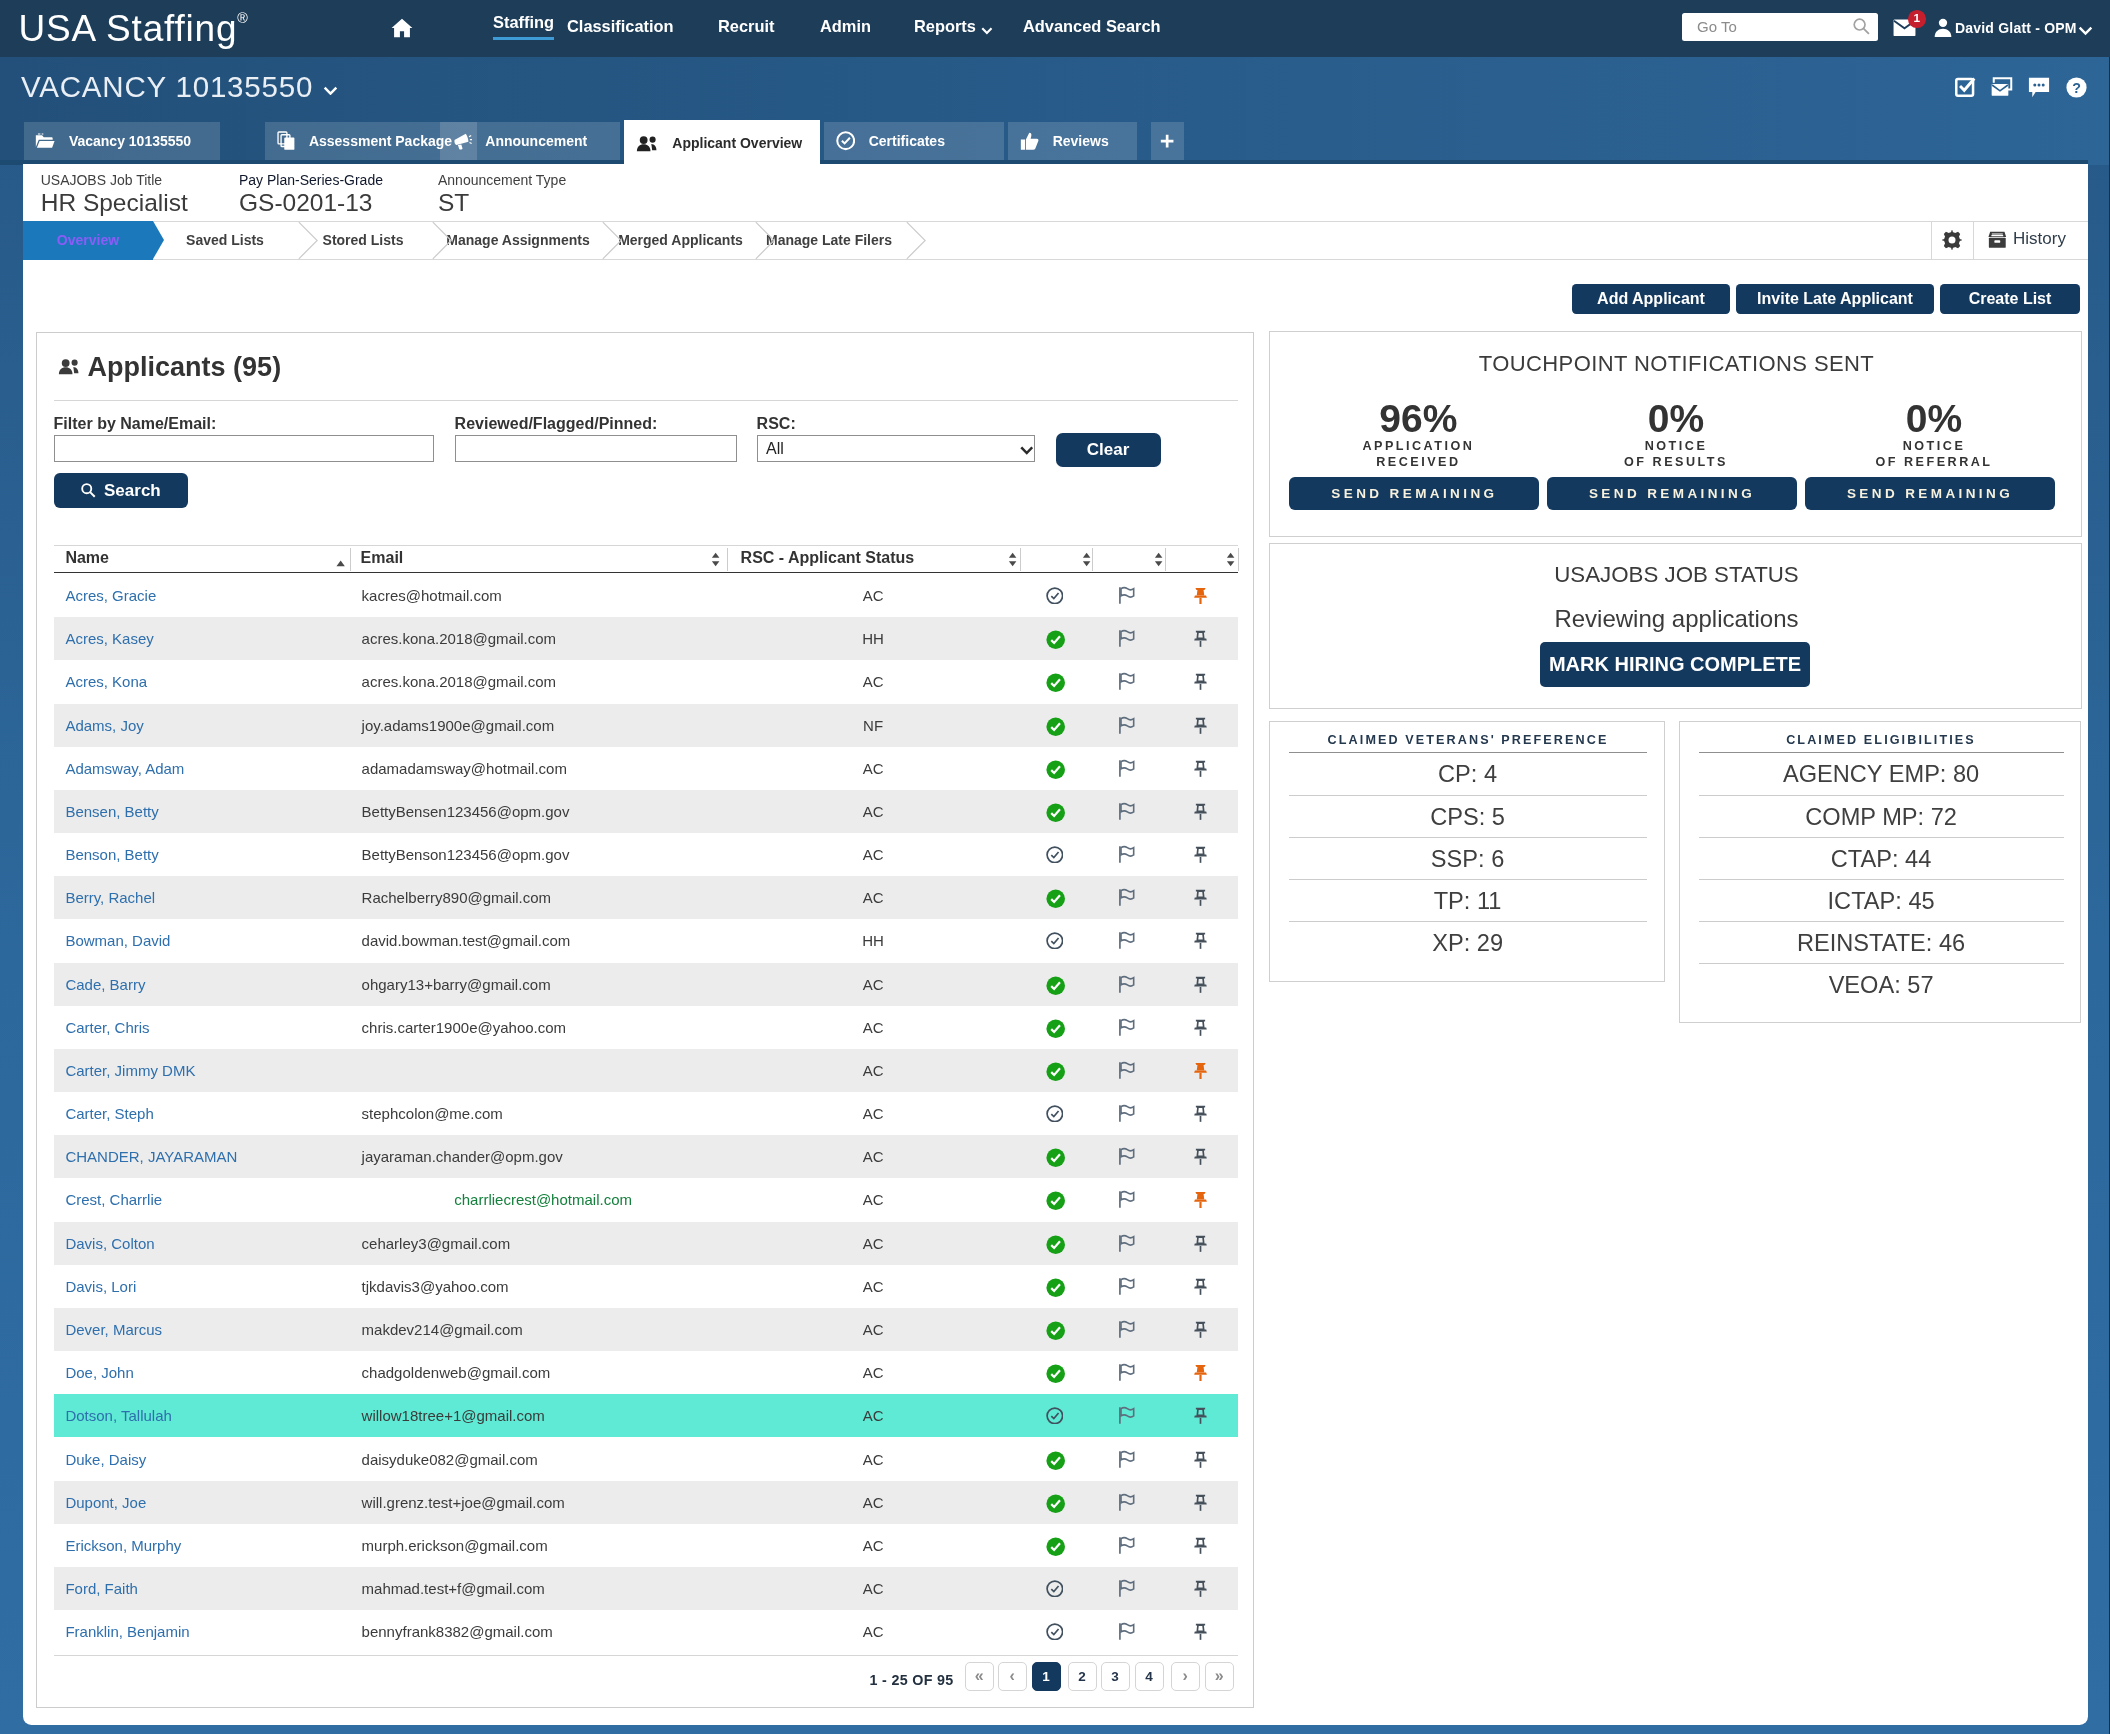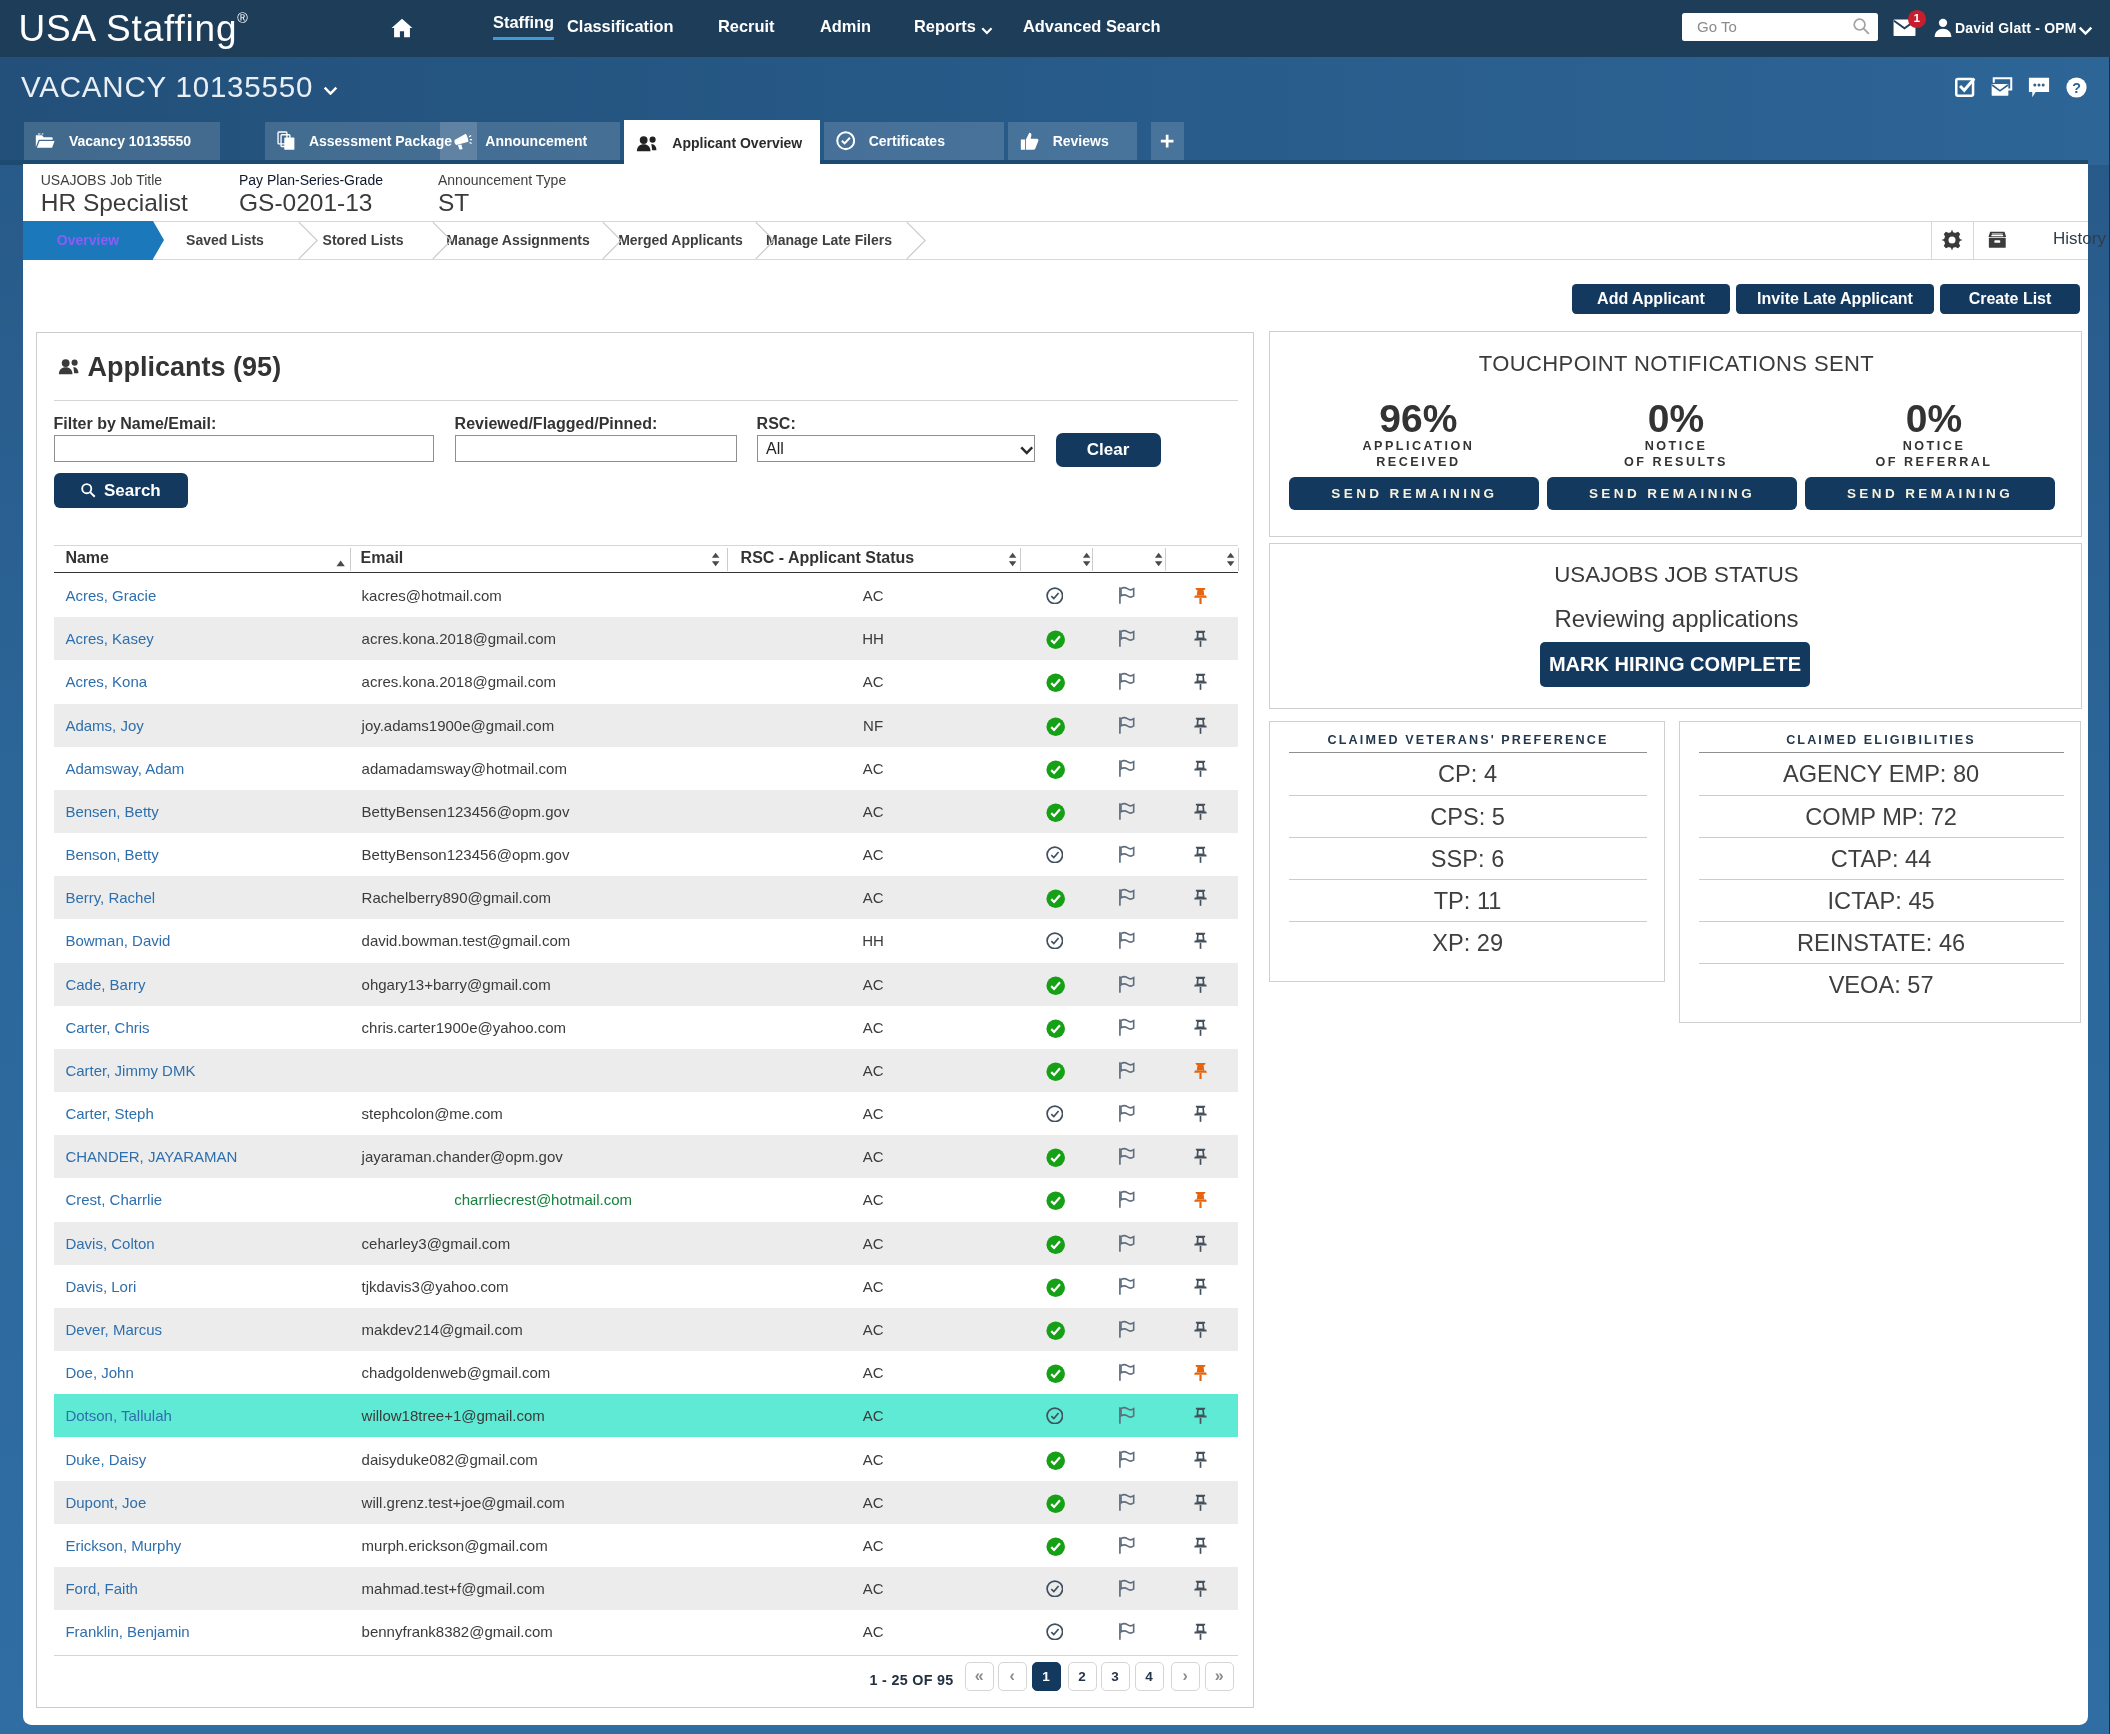--- a/index.html
+++ b/index.html
@@ -162,21 +162,21 @@
             <path d="M12 0l1.2 3.6a8.6 8.6 0 012.6 1.1l3.5-1.5 2.5 2.5-1.5 3.5c.5.8.9 1.7 1.1 2.6L25 13l-3.6 1.2a8.6 8.6 0 01-1.1 2.6l1.5 3.5-2.5 2.5-3.5-1.5c-.8.5-1.7.9-2.6 1.1L12 26l-1.2-3.6a8.6 8.6 0 01-2.6-1.1l-3.5 1.5-2.5-2.5 1.5-3.5a8.6 8.6 0 01-1.1-2.6L-1 13l3.6-1.2c.2-.9.6-1.8 1.1-2.6L2.2 5.7l2.5-2.5 3.5 1.5c.8-.5 1.7-.9 2.6-1.1z" fill="#3a3a3a" transform="translate(0,-1)"></path>
             <circle cx="12" cy="12" r="4.2" fill="#fff"></circle>
           </svg></div>
         <div style="position:absolute;left:1950px;top:0px;width:116px;height:39px;border-left:0.8px solid #d8d8d8;"></div>
         <div style="position:absolute;left:1965px;top:10px;width:18.6px;height:17.7px;"><svg width="18.6" height="17.7" viewBox="0 0 22 21" style="">
             <path d="M2.5 1h17l2 6h-21z" fill="#3c3c3c"></path>
             <path d="M4.5 3.5h13M4 5.5h14" stroke="#fff" stroke-width="1.3"></path>
             <rect x="1" y="8" width="20" height="12" rx="1" fill="#3c3c3c"></rect>
             <rect x="7.5" y="11" width="7" height="3" rx="1" fill="#fff"></rect>
           </svg></div>
-        <div style="position:absolute;left:1990px;top:8.4px;font-size:17px;color:#2f3d4a;margin-left:40px;">History</div>
+        <div style="position:absolute;left:1990px;top:8.4px;font-size:17px;color:#2f3d4a;">History</div>
       </div>
     </div>
     <div style="position:absolute;left:12.6px;top:168px;width:1218px;height:1376px;border:0.8px solid #ccc;">
       <div style="position:relative;width:100%;height:100%;">
         <div style="position:absolute;left:21px;top:25px;width:23px;height:17px;"><svg width="23" height="17" viewBox="0 0 27 20" style="">
             <circle cx="9" cy="6" r="4.6" fill="#3b3b3b"></circle>
             <path d="M1 19c0-5 3.6-8 8-8s8 3 8 8z" fill="#3b3b3b"></path>
             <circle cx="19.5" cy="5.5" r="3.6" fill="#3b3b3b"></circle>
             <path d="M18 10.6c3.6.2 6 2.8 6 7.4h-5" fill="#3b3b3b"></path>
           </svg></div>

